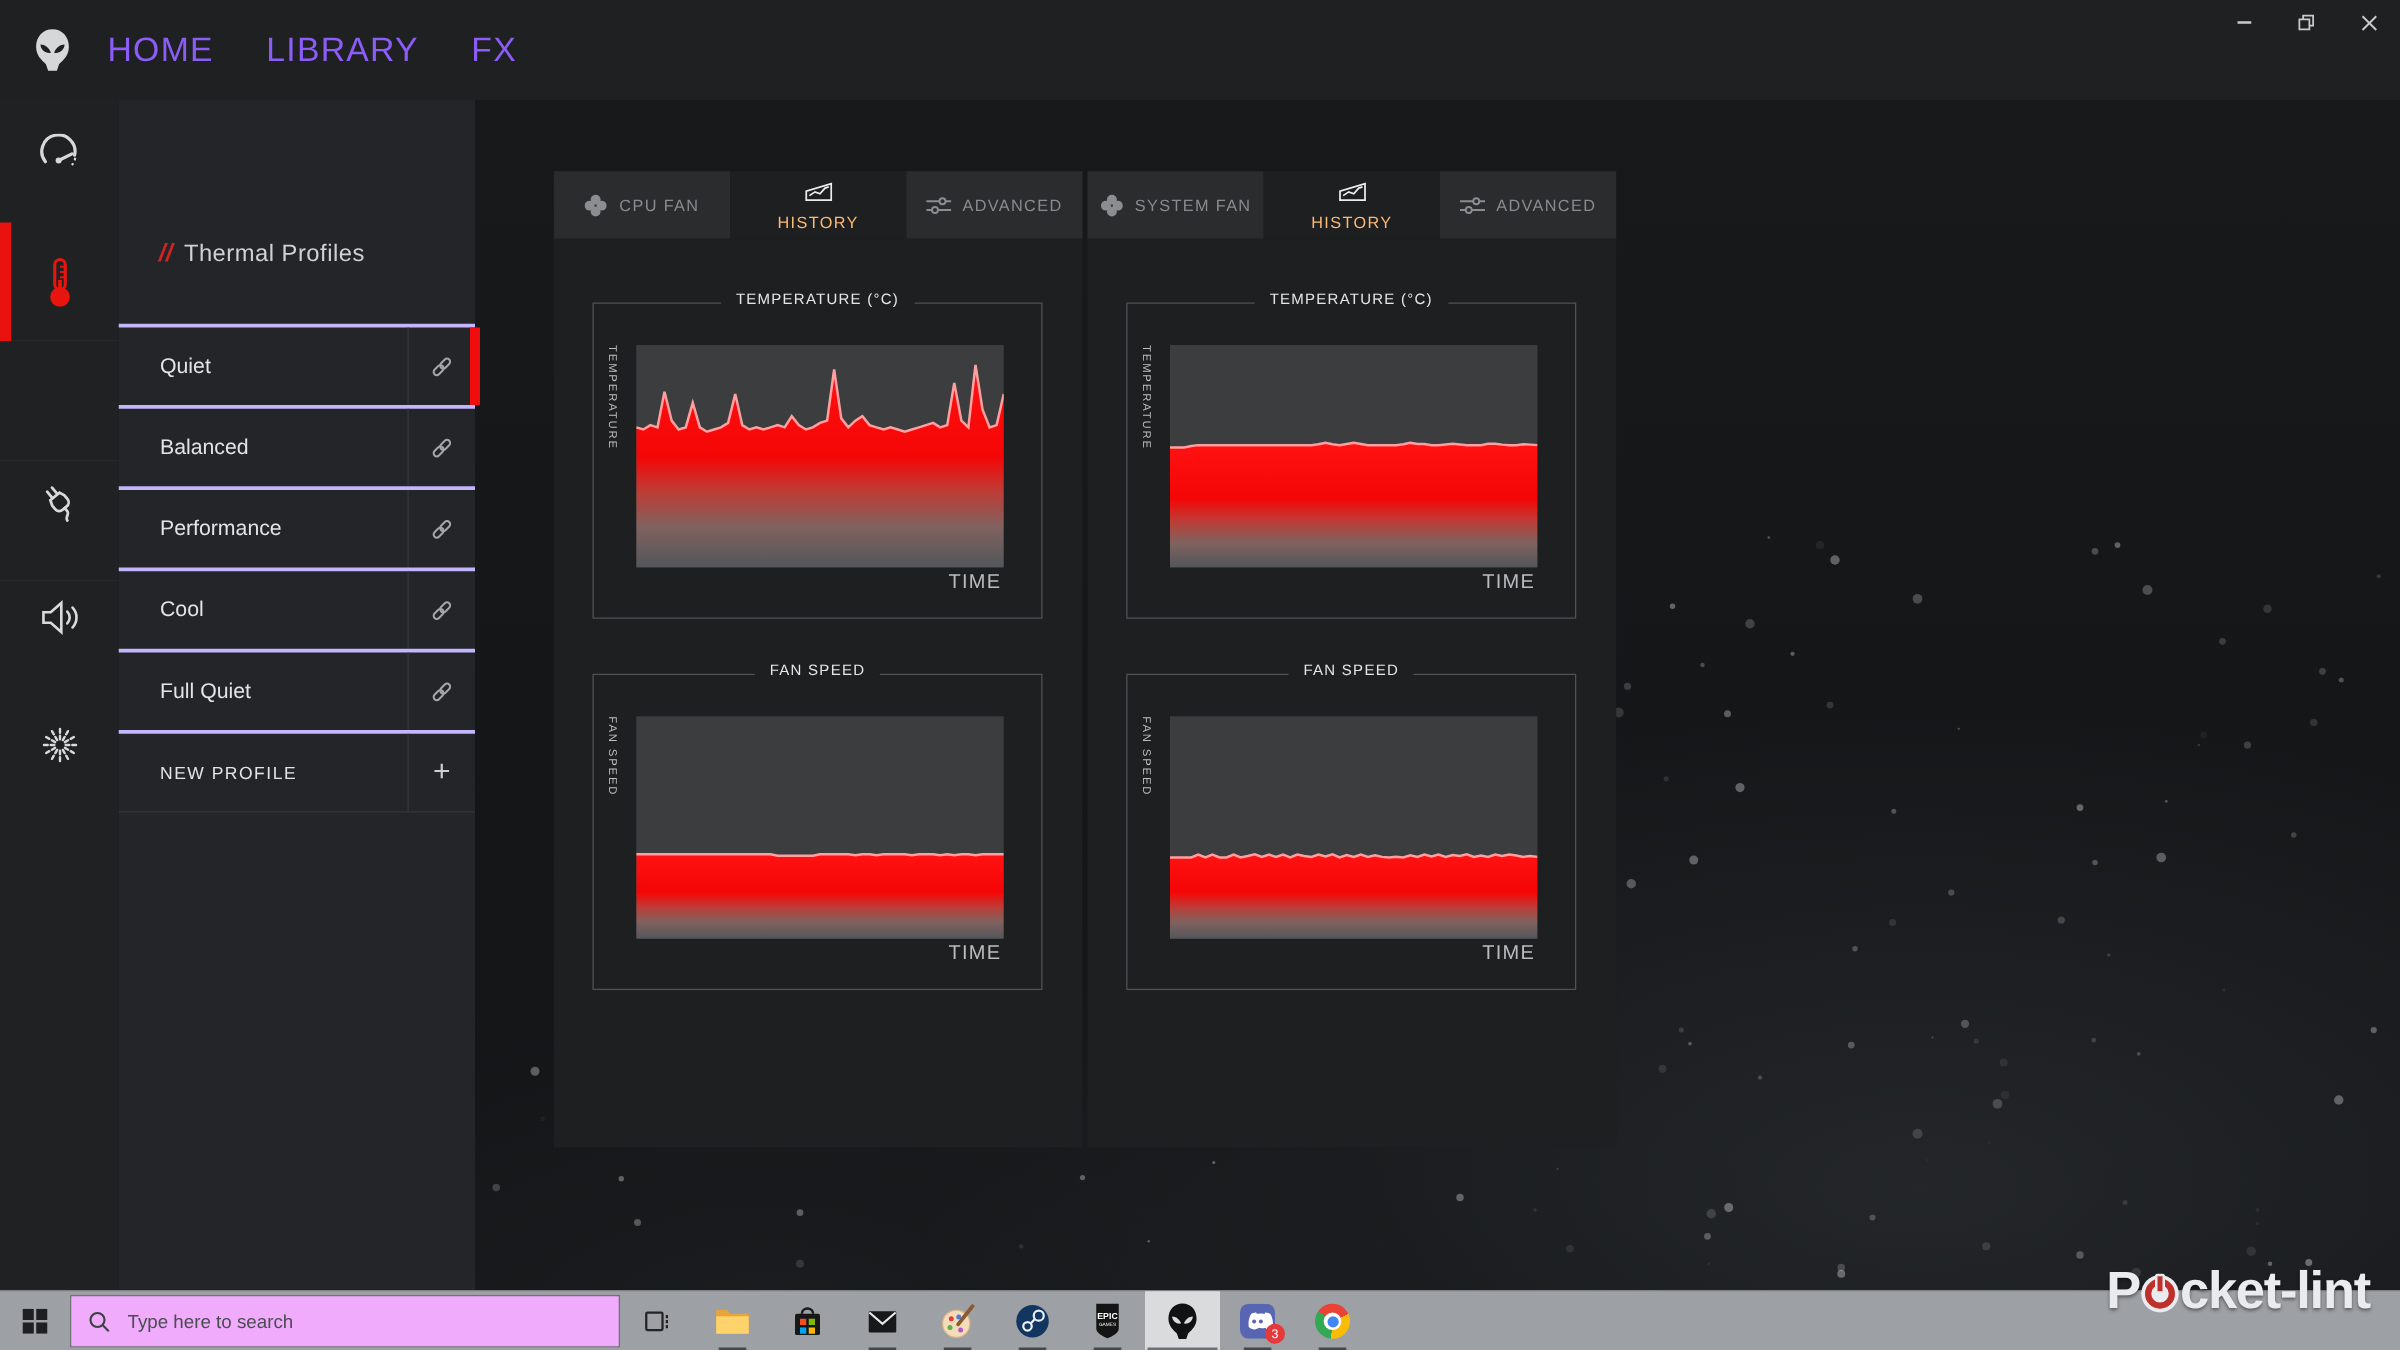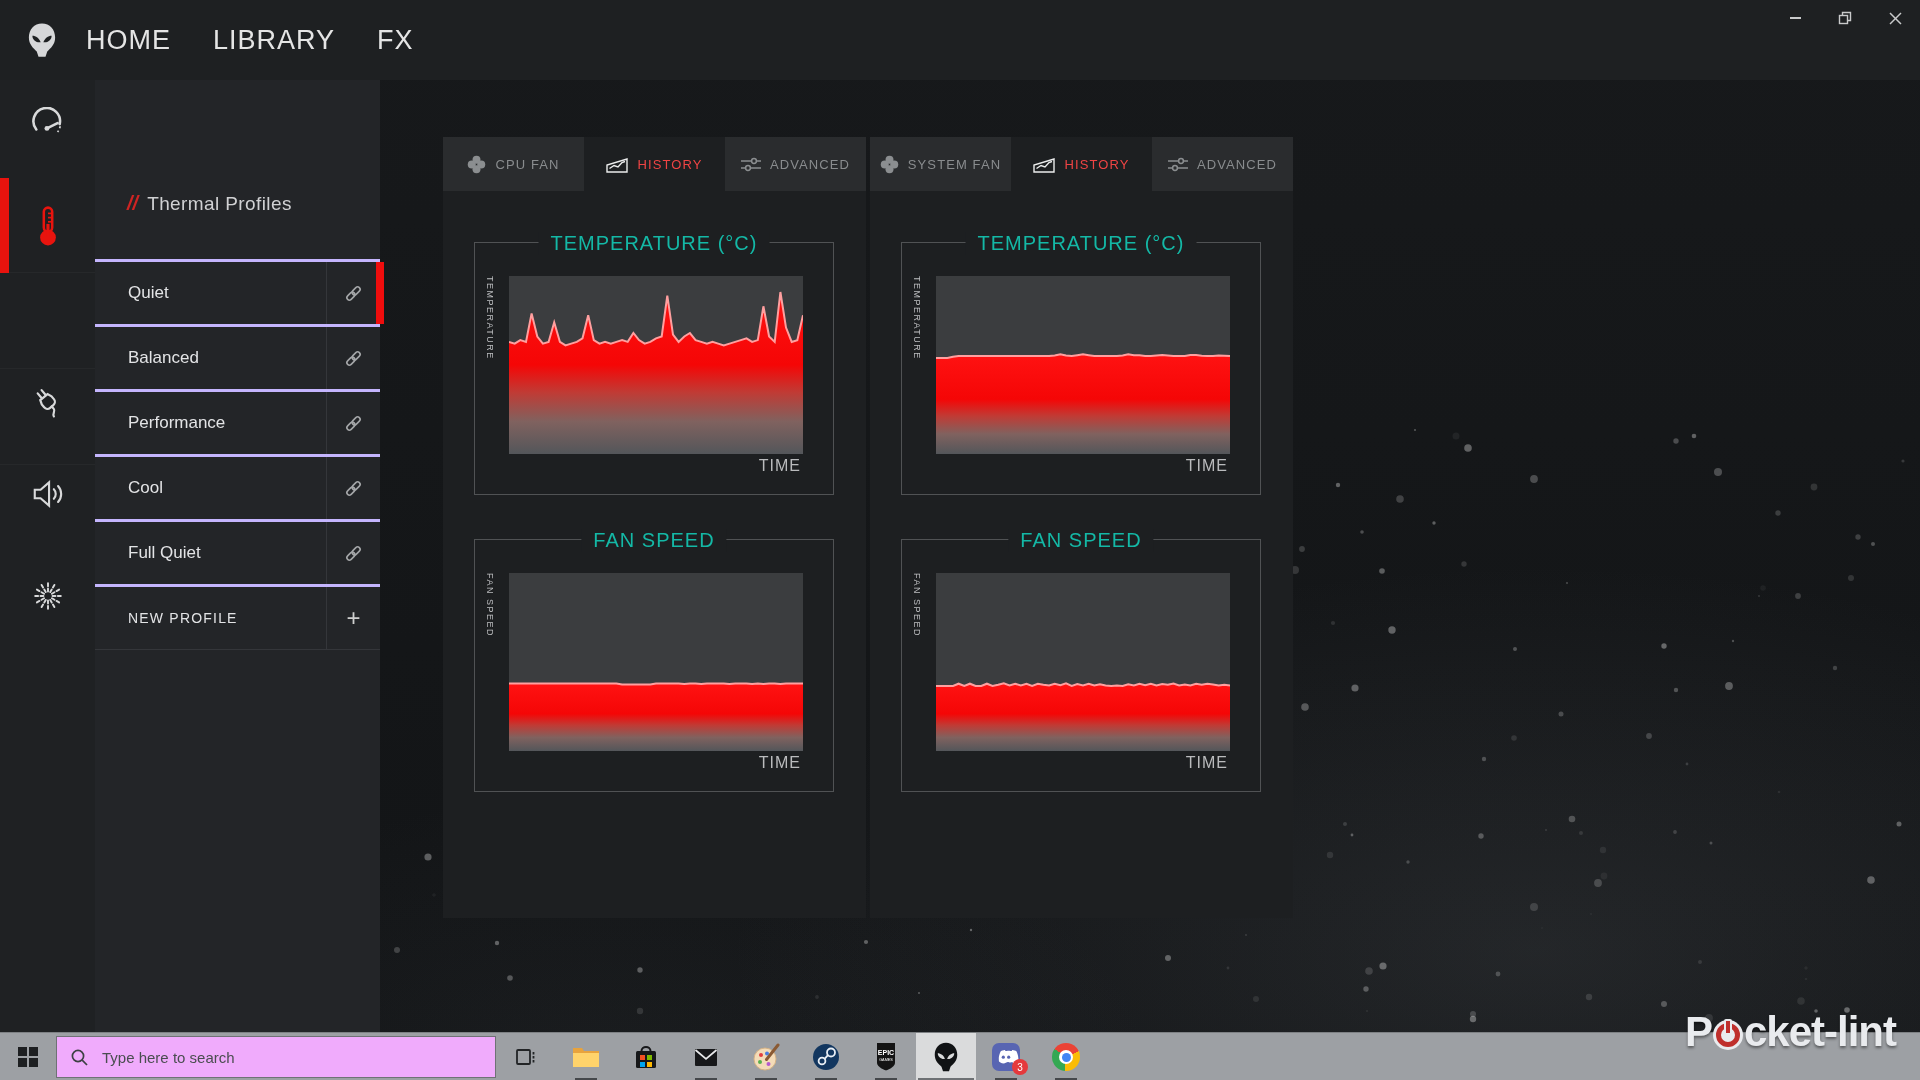--- a/index.html
+++ b/index.html
@@ -9,21 +9,21 @@
   .wallpaper{position:absolute;inset:0;background:
     radial-gradient(1300px 620px at 80% 88%, rgba(105,110,116,.20), transparent 62%),
     radial-gradient(900px 480px at 32% 100%, rgba(80,85,90,.14), transparent 60%),
     linear-gradient(#17191b,#121416);}
   #particles{position:absolute;inset:0;filter:blur(.6px);}
 
   
   .topbar{position:absolute;left:0;top:0;width:1920px;height:80px;background:#1e2022;display:flex;align-items:center;z-index:5;}
   .alien-logo{margin-left:28px;width:30px;height:38px;display:flex;align-items:center;}
   .mainnav{display:flex;align-items:center;gap:38px;margin-left:26px;height:100%;}
-  .nav-item{position:relative;height:100%;display:flex;align-items:center;color:#e5e5e5;font-size:27px;letter-spacing:1px;cursor:pointer;background:none;border:none;font-family:inherit;padding:0 2px;}
+  .nav-item{position:relative;height:100%;display:flex;align-items:center;color:#8b5cf6;font-size:27px;letter-spacing:1px;cursor:pointer;background:none;border:none;font-family:inherit;padding:0 2px;}
   .nav-item.active{color:#b5302c;}
   .nav-item.active::after{content:"";position:absolute;left:-2px;right:-2px;bottom:0;height:4px;background:#d41a1a;}
   .tb-right{position:absolute;right:0;top:0;height:80px;}
   .win-controls{position:absolute;right:0;top:0;display:flex;}
   .win-btn{width:50px;height:36px;display:flex;align-items:center;justify-content:center;background:none;border:none;cursor:pointer;}
   .min-glyph{display:block;width:11px;height:2px;background:#c9cacb;}
 
   
   .rail{position:absolute;left:0;top:80px;width:95px;height:952px;background:#1f2123;z-index:4;}
   .rail-sep{position:absolute;left:0;right:0;height:1px;background:#26282a;}
@@ -40,26 +40,26 @@
   .p-rows .p-row:last-child{border-bottom:1px solid #34363a;}
   .p-label{margin-left:33px;color:#e3e4e6;font-size:17px;}
   .p-label.caps{font-size:14px;letter-spacing:1.2px;}
   .p-link{position:absolute;right:0;top:0;bottom:0;width:54px;border:none;background:none;border-left:1px solid #34363a;display:flex;align-items:center;justify-content:center;cursor:pointer;color:#cfcfcf;font-size:24px;font-family:inherit;}
   .sel-bar{position:absolute;right:-4px;top:0;bottom:0;width:8px;background:#ef0d0d;}
 
   
   .fan-panel{position:absolute;top:137px;width:423px;height:781px;z-index:3;}
   .tabs{display:flex;height:54px;}
   .tab{width:141px;height:54px;display:flex;align-items:center;justify-content:center;gap:9px;background:#2a2c2e;border:none;color:#898c8e;font-size:13px;letter-spacing:1.1px;cursor:pointer;font-family:inherit;}
-  .tab.active{background:#1d1f21;color:#ef4444;}
+  .tab.active{background:#1d1f21;color:#fdba74;flex-direction:column;}
   .tab svg{flex:none;}
   .panel-body{position:relative;height:727px;background:#1d1f21;}
   .chart-card{position:absolute;left:31px;width:358px;height:251px;border:1px solid #505254;}
   .card-temp{top:51px;} .card-fan{top:348px;}
-  .card-title{position:absolute;top:-11px;left:50%;transform:translateX(-50%);background:#1d1f21;padding:0 12px;color:#14b8a6;font-size:20px;letter-spacing:1px;white-space:nowrap;}
+  .card-title{position:absolute;top:-11px;left:50%;transform:translateX(-50%);background:#1d1f21;padding:0 12px;color:#e5e5e5;font-size:12px;letter-spacing:1px;white-space:nowrap;}
   .plot{position:absolute;left:34px;top:33px;width:294px;height:178px;background:#3b3d3f;}
   .ylab{position:absolute;left:10px;top:33px;height:178px;writing-mode:vertical-rl;color:#bdbec0;font-size:9px;letter-spacing:1.5px;}
   .xlab{position:absolute;right:32px;top:214px;color:#babbbd;font-size:16px;letter-spacing:1px;}
 
   
   .taskbar{position:absolute;left:0;top:1032px;width:1920px;height:48px;background:#9da0a4;border-top:1px solid #7e8184;z-index:6;}
   .start-btn{position:absolute;left:0;top:0;width:56px;height:48px;display:flex;align-items:center;justify-content:center;background:none;border:none;cursor:pointer;}
   .search-box{position:absolute;left:56px;top:3px;width:440px;height:42px;background:#f0abfc;border:1px solid #6f7275;display:flex;align-items:center;gap:11px;padding:0 0 0 13px;box-sizing:border-box;}
   .search-box input{border:none;outline:none;font-size:15px;color:#3c3f42;width:360px;font-family:inherit;background:transparent;}
   .search-box input::placeholder{color:#4a4d50;}

